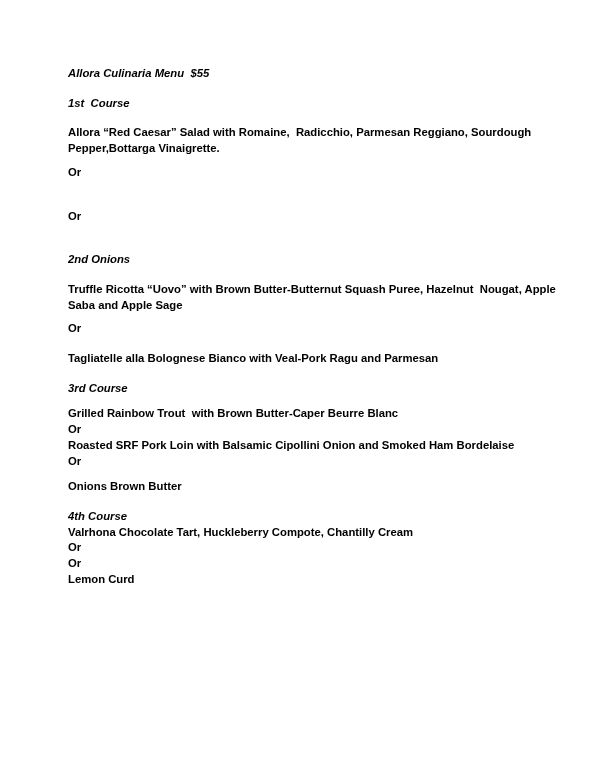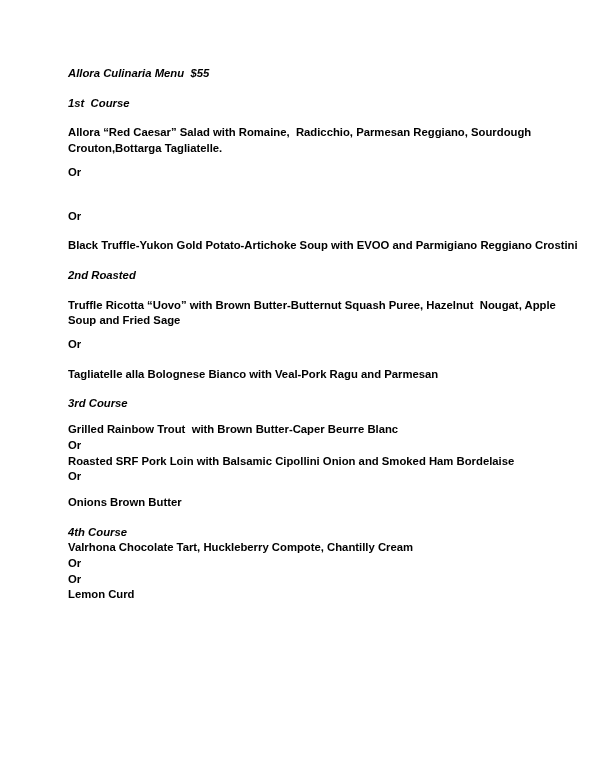--- a/index.html
+++ b/index.html
@@ -37,33 +37,32 @@
 </style>
 </head>
 <body>
 
 <div class="page" style="--page-bg: #ffffff; --text-color: #000000;">
     <p class="line heading">Allora Culinaria Menu  $55</p>
     <p class="line blank"></p>
     <p class="line heading">1st  Course</p>
     <p class="line blank"></p>
     <p class="line">Allora “Red Caesar” Salad with Romaine,  Radicchio, Parmesan Reggiano, Sourdough</p>
-    <p class="line">Crouton,Bottarga Tagliatelle.</p>
+    <p class="line">Pepper,Bottarga Vinaigrette.</p>
     <p class="line blank-s"></p>
     <p class="line">Or</p>
     <p class="line blank"></p>
     <p class="line blank"></p>
     <p class="line">Or</p>
     <p class="line blank"></p>
-    <p class="line">Black Truffle-Yukon Gold Potato-Artichoke Soup with EVOO and Parmigiano Reggiano Crostini</p>
     <p class="line blank"></p>
-    <p class="line heading">2nd Roasted</p>
+    <p class="line heading">2nd Onions</p>
     <p class="line blank"></p>
     <p class="line">Truffle Ricotta “Uovo” with Brown Butter-Butternut Squash Puree, Hazelnut  Nougat, Apple</p>
-    <p class="line">Soup and Fried Sage</p>
+    <p class="line">Saba and Apple Sage</p>
     <p class="line blank-s"></p>
     <p class="line">Or</p>
     <p class="line blank"></p>
     <p class="line">Tagliatelle alla Bolognese Bianco with Veal-Pork Ragu and Parmesan</p>
     <p class="line blank"></p>
     <p class="line heading">3rd Course</p>
     <p class="line blank-m"></p>
     <p class="line">Grilled Rainbow Trout  with Brown Butter-Caper Beurre Blanc</p>
     <p class="line">Or</p>
     <p class="line">Roasted SRF Pork Loin with Balsamic Cipollini Onion and Smoked Ham Bordelaise</p>

